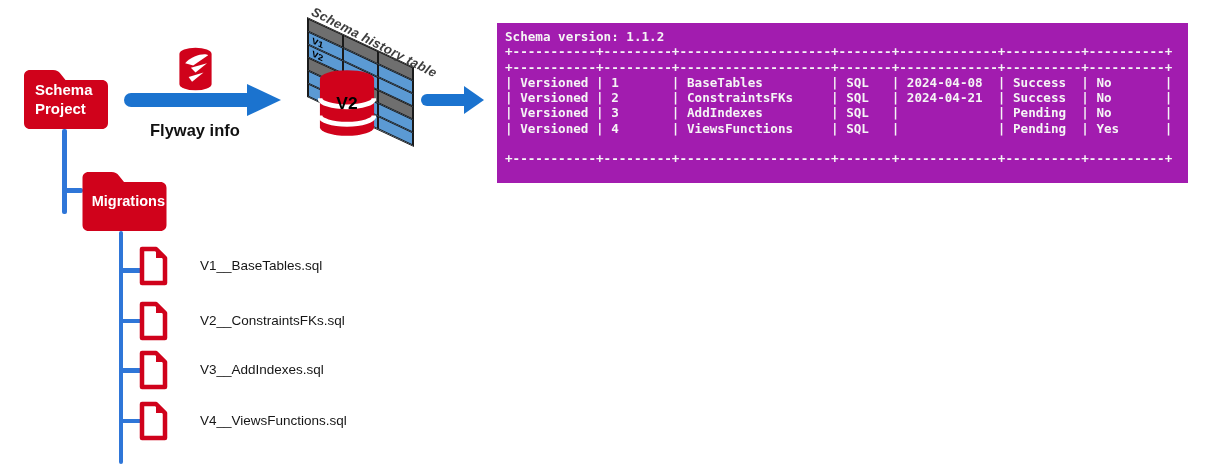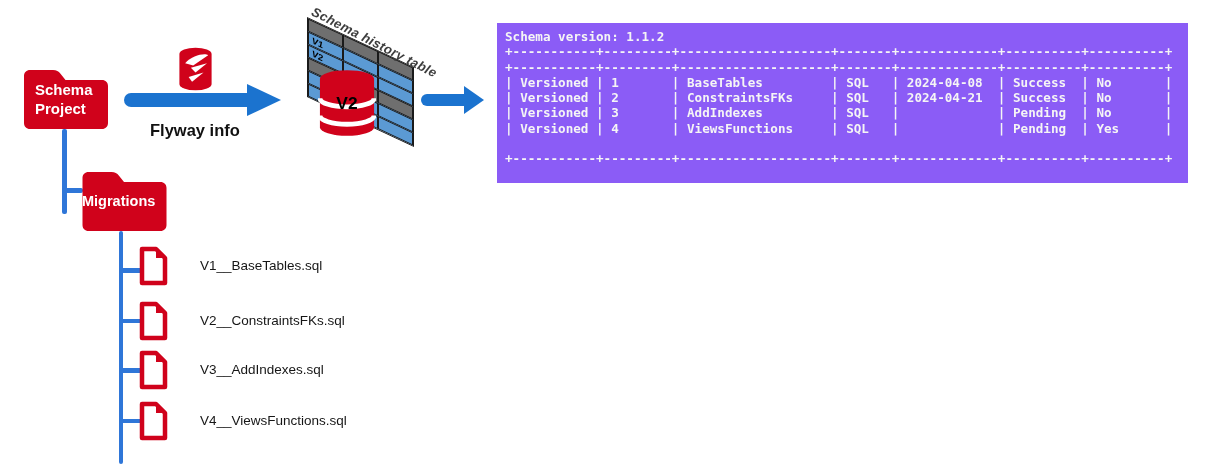--- a/index.html
+++ b/index.html
@@ -7,21 +7,21 @@
     position:relative;width:1207px;height:475px;background:#ffffff;overflow:hidden;
     font-family:"Liberation Sans",sans-serif;
   }
   .abs{position:absolute;}
 
   
   .folder{position:absolute;}
   .folder svg{position:absolute;left:0;top:0;}
   .folder-label{position:absolute;color:#fff;font-weight:bold;}
   .proj-label{left:11px;top:16px;font-size:15px;line-height:19px;}
-  .migr-label{left:0;top:27px;width:83px;text-align:left;font-size:14.5px;}
+  .migr-label{left:0;top:27px;width:83px;text-align:right;font-size:14.5px;}
 
   
   .tline{position:absolute;background:#2f76d8;border-radius:2px;}
 
   
   .file-item{position:absolute;width:320px;height:42px;}
   .file-item svg{position:absolute;left:0;top:0;}
   .file-name{position:absolute;left:38px;top:13px;font-size:13.5px;color:#161616;margin-left:24px;}
 
   
@@ -41,21 +41,21 @@
   .shcaption{
     position:absolute;left:316px;top:4px;
     transform:rotate(27deg);transform-origin:0 0;
     font-style:italic;font-weight:bold;font-size:13px;color:#3d3d3d;letter-spacing:.4px;
     white-space:nowrap;
   }
 
   
   .terminal{
     position:absolute;left:497px;top:23px;width:691px;height:160px;
-    background:#8b5cf6;color:#f5f5f5;
+    background:#a21caf;color:#f5f5f5;
     font-family:"DejaVu Sans Mono",monospace;font-weight:bold;font-size:12.6px;
     padding:6px 0 0 8px;box-sizing:border-box;
   }
   .tline-term{height:15.3px;line-height:15.3px;white-space:pre;}
 </style>
 </head>
 <body>
 
 <div class="canvas">
 

